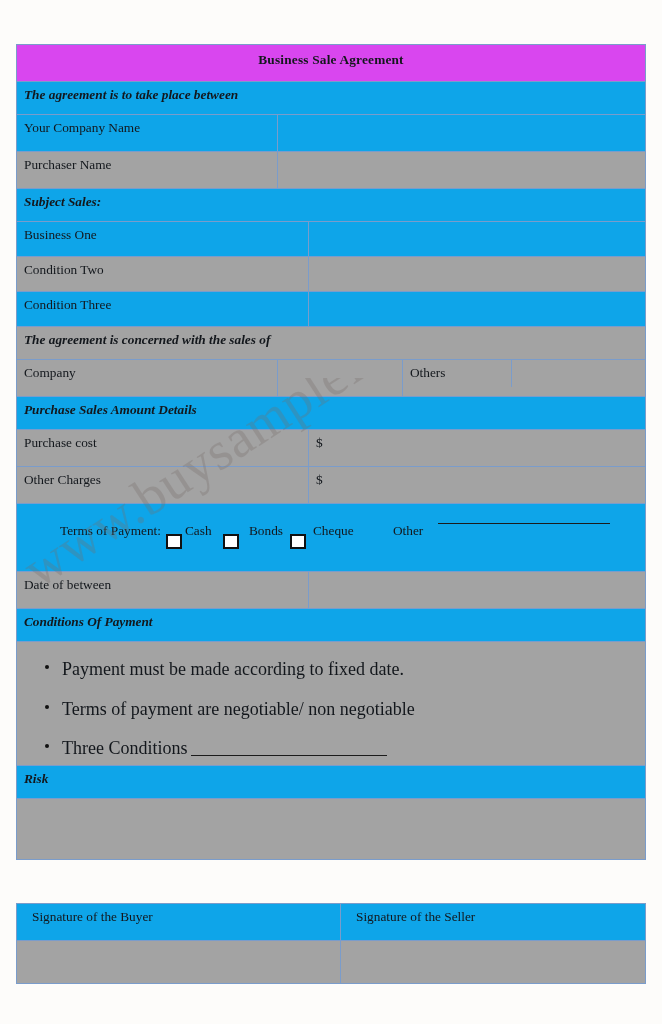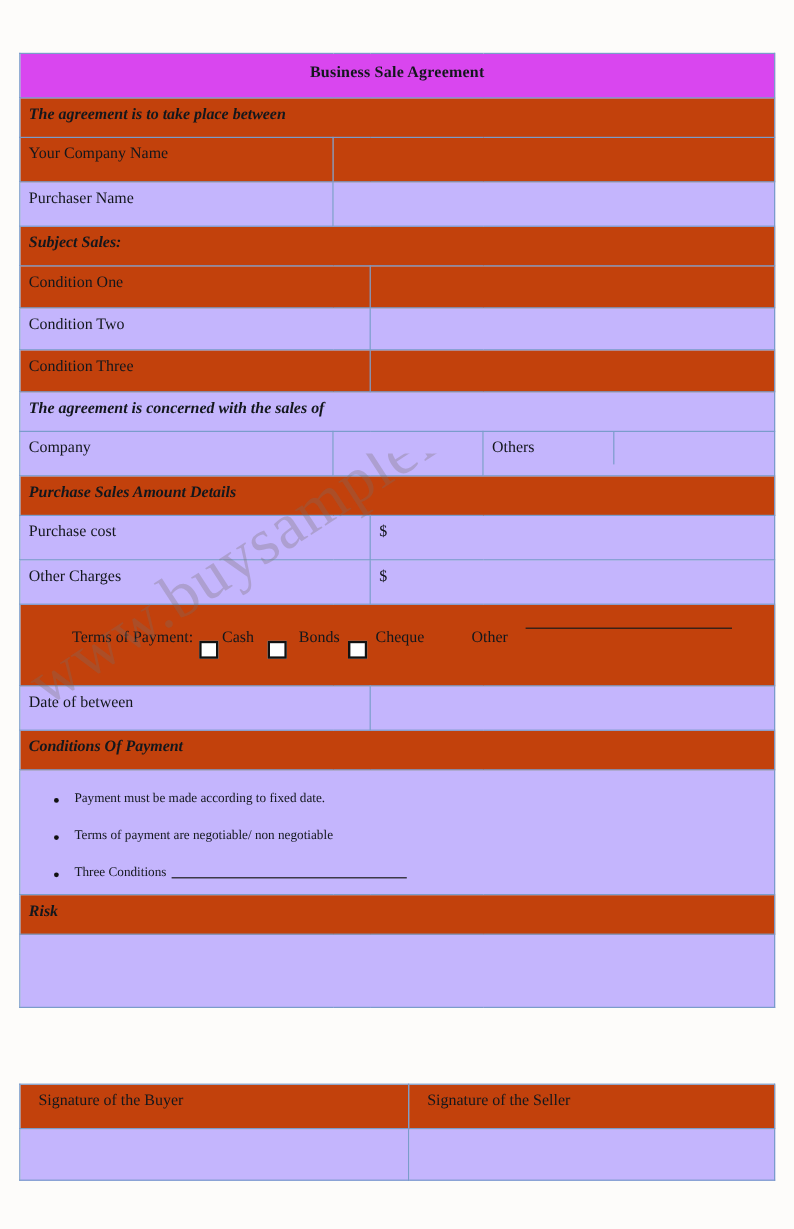--- a/index.html
+++ b/index.html
@@ -56,22 +56,22 @@
   }
   .doc-table td {
     border: 1.4px solid #7a9ccb;
     padding: 5px 7px;
     font-size: 13.3px;
     color: #13171c;
     vertical-align: top;
     line-height: 1.25;
   }
 
-  .tint  { background: #c4b5fd; }
-  .white { background: #c2410c; }
+  .tint  { background: #a3a3a3; }
+  .white { background: #0ea5e9; }
 
   .title-bar {
     background: #d946ef;
     text-align: center;
     font-weight: bold;
     font-size: 14.6px;
     letter-spacing: .2px;
     padding-top: 7px !important;
     padding-bottom: 7px !important;
   }
@@ -133,21 +133,21 @@
   .cb3 { left: 266px; }
 
   
   ul.cond-list {
     margin: 4px 0 0 0;
     padding-left: 38px;
     list-style: none;
   }
   ul.cond-list li {
     position: relative;
-    font-size: 11px;
+    font-size: 18px;
     margin-bottom: 18px;
     line-height: 1.2;
     margin-top: 12px;
   }
   ul.cond-list li:last-child { margin-bottom: 0; }
   ul.cond-list li::before {
     content: "";
     position: absolute;
     left: -17px;
     top: 6px;
@@ -217,21 +217,21 @@
         <td class="tint h-field">Purchaser Name</td>
         <td class="tint h-field" colspan="3"></td>
       </tr>
 
       <tr>
         <td class="white section-head h-sec" colspan="4">Subject Sales:</td>
       </tr>
 
 
       <tr>
-        <td class="white h-cond" colspan="2">Condition One</td>
+        <td class="white h-cond" colspan="2">Business One</td>
         <td class="white h-cond" colspan="2"></td>
       </tr>
 
       <tr>
         <td class="tint h-cond" colspan="2">Condition Two</td>
         <td class="tint h-cond" colspan="2"></td>
       </tr>
 
       <tr>
         <td class="white h-cond" colspan="2">Condition Three</td>

